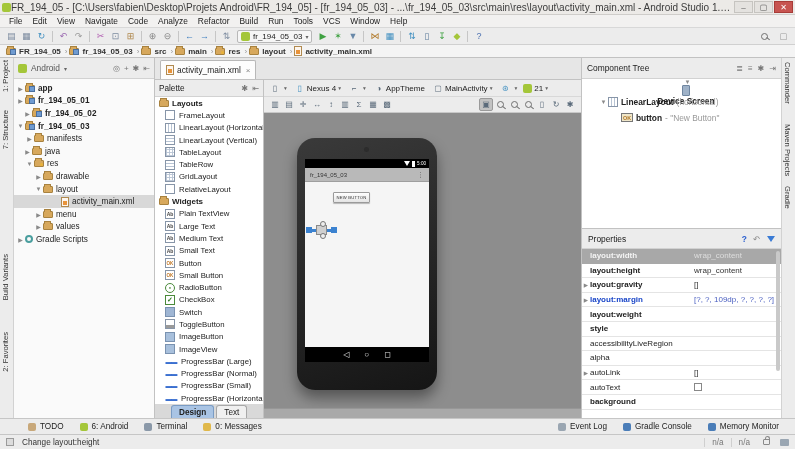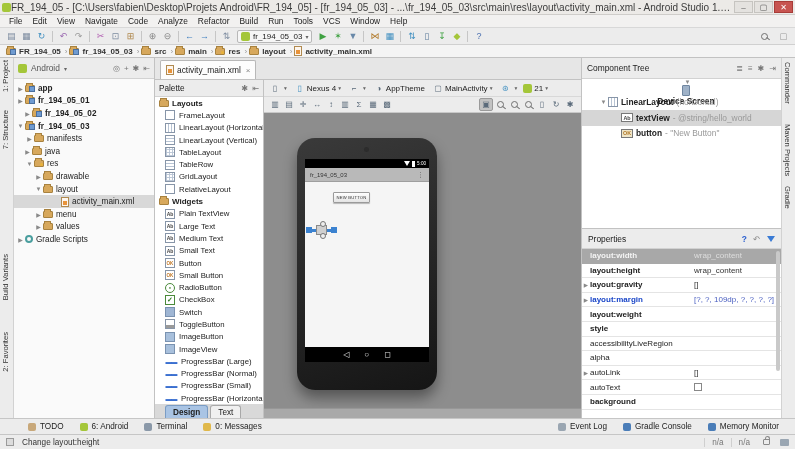--- a/index.html
+++ b/index.html
@@ -64,21 +64,21 @@
 .pic.cols{background:repeating-linear-gradient(90deg,#fff 0 2px,#b8c4d4 2px 3px)}
 .pic.rows{background:repeating-linear-gradient(0deg,#fff 0 2px,#b8c4d4 2px 3px)}
 .pic.grid{background:repeating-linear-gradient(90deg,rgba(184,196,212,.9) 0 1px,transparent 1px 3px),repeating-linear-gradient(0deg,rgba(184,196,212,.9) 0 1px,transparent 1px 3px),#fff}
 .pic.ok{color:#c07828;font-size:4.6px}
 .pic.radio{border-radius:50%;border-color:#4a8a3a;color:#4a8a3a;font-size:4px}
 .pic.check{border-color:#4a8a3a;color:#2f7a22;font-size:7px}
 .pic.switch{background:#9fb6d4;border-color:#7a92b0}
 .pic.toggle{box-shadow:inset 0 -3px #9a9a9a}
 .pic.img{background:#a8c0dc;border-color:#7a92b0}
 .pic.prog{border:none;background:none;color:#3a6fd0;font-size:6.4px;letter-spacing:-1px;width:12px}
-#destabs{left:155px;top:404px;width:109px;height:14px;background:#d9d9d9;border-right:1px solid #c2c2c2;display:flex;align-items:flex-end;padding-left:10px;gap:2px}
+#destabs{left:155px;top:404px;width:109px;height:14px;background:#d9d9d9;border-right:1px solid #c2c2c2;display:flex;align-items:flex-end;padding-left:16px;gap:2px}
 .dtab{height:13px;padding:0 7px;display:flex;align-items:center;font-size:8.2px;border:1px solid #a8a8a8;border-bottom:none;border-radius:3px 3px 0 0;background:#f0f0f0}
 .dtab.sel{background:#a9c4e4;border-color:#7a9cc4;font-weight:bold}
 
 #dtb1{left:264px;top:80px;width:317px;height:17px;background:#ececec;border-bottom:1px solid #d8d8d8;display:flex;align-items:center;padding-left:4px;font-size:8px;white-space:nowrap}
 #dtb1 .seg{display:flex;align-items:center;margin-right:6px}
 #dtb1 .car{font-size:5.6px;color:#666;margin-left:2px}
 #dtb2{left:264px;top:97px;width:317px;height:16px;background:#ececec;border-bottom:1px solid #c8c8c8;display:flex;align-items:center;padding:0 4px}
 .d2i{width:14px;height:13px;display:flex;align-items:center;justify-content:center;font-size:8px;color:#5a6a7a;flex:none}
 .d2i.sel{background:#c2c2c2;border:1px solid #9a9a9a;border-radius:2px}
 #dtb2 .sp{flex:1}
@@ -576,26 +576,20 @@
         <span class="cic device"></span>
         <span class="nm">Device Screen</span>
         <span class="dt"></span>
       </div>
       <div class="crow" style="padding-left: 17px;">
         <span class="arrow">▼</span>
         <span class="pic cols cic"></span>
         <span class="nm">LinearLayout</span>
         <span class="dt">(horizontal)</span>
       </div>
-      <div class="crow sel" style="padding-left: 30px;">
-        <span class="arrow"></span>
-        <span class="cic badge">Ab</span>
-        <span class="nm">textView</span>
-        <span class="dt">- @string/hello_world</span>
-      </div>
       <div class="crow" style="padding-left: 30px;">
         <span class="arrow"></span>
         <span class="cic badge btn">OK</span>
         <span class="nm">button</span>
         <span class="dt">- "New Button"</span>
       </div>
     </div>
 </div>
 
 <div id="props" class="abs">

